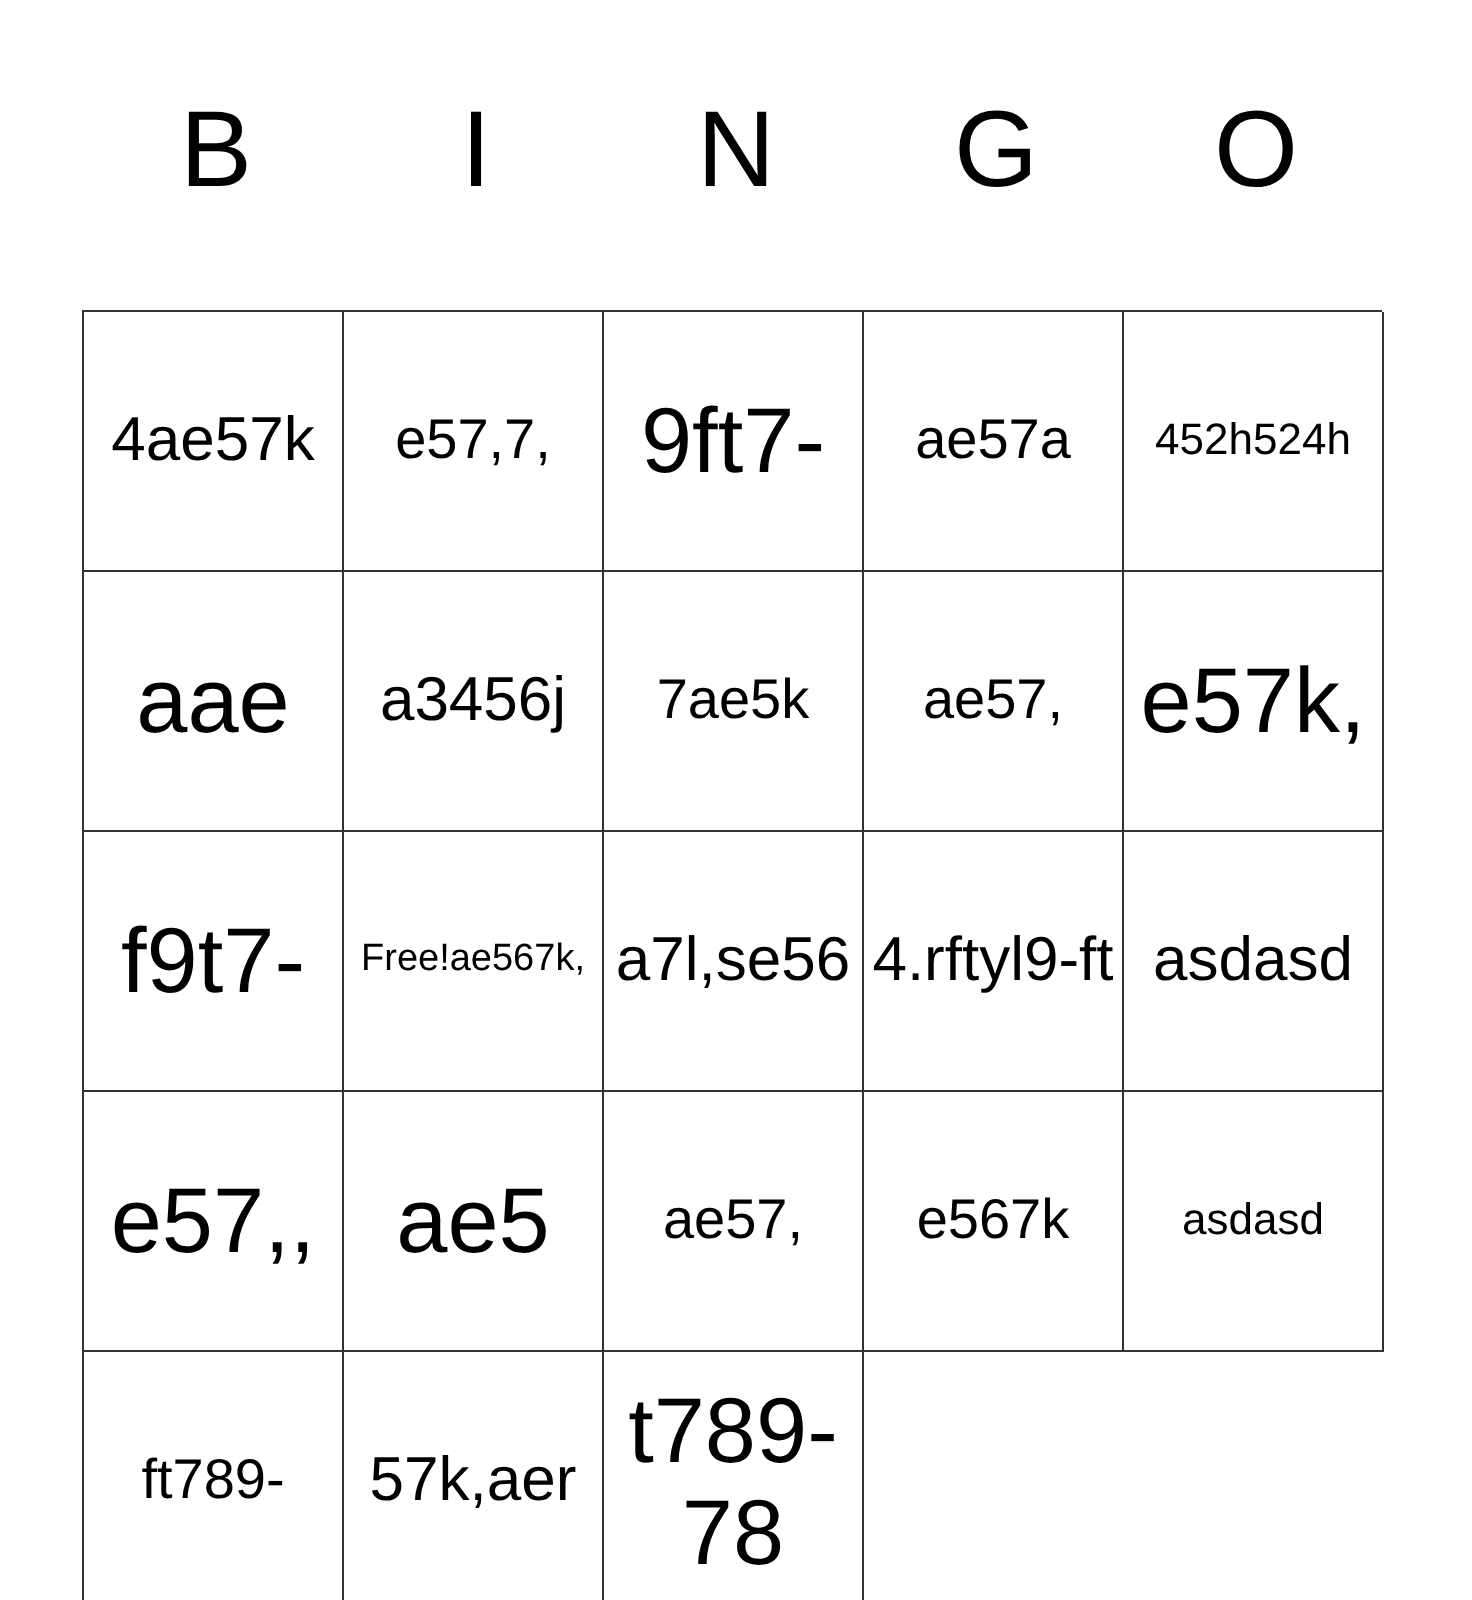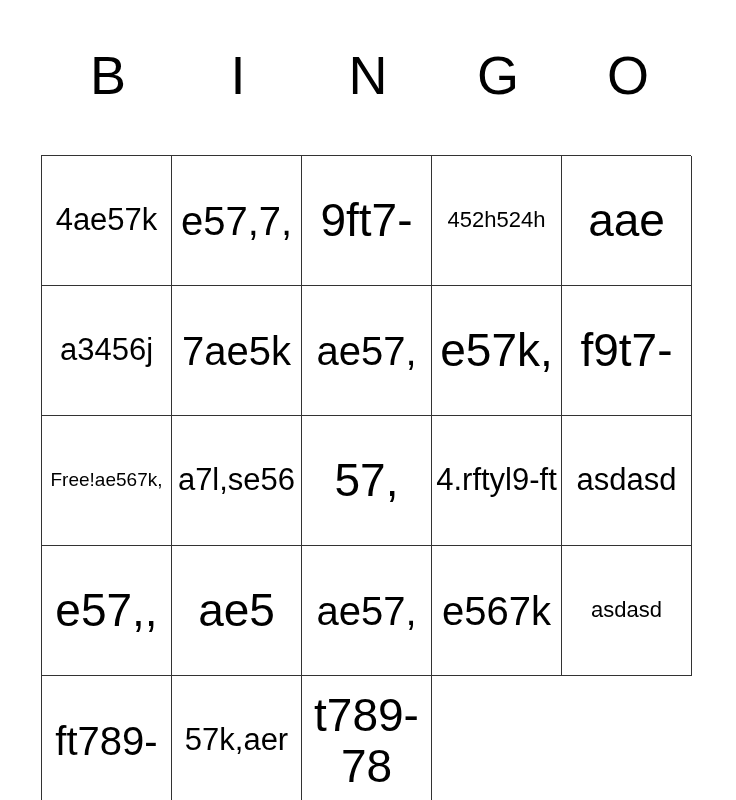--- a/index.html
+++ b/index.html
@@ -12,51 +12,51 @@
   .grid { position: absolute; left: 41px; top: 107px; width: 650px; height: 650px;
           display: grid; grid-template-columns: repeat(5, 130px);
           grid-template-rows: repeat(5, 130px);
           box-sizing: border-box; border-top: 1px solid #333; border-left: 1px solid #333; margin-top: 48px; }
   .cell { box-sizing: border-box; border-right: 1px solid #333; border-bottom: 1px solid #333;
           display: flex; align-items: center; justify-content: center; text-align: center;
           line-height: 1.1; padding: 2px; overflow: hidden; word-break: break-word; }
   .s-xs { font-size: 19px; }
   .s-sm { font-size: 22px; }
   .s-md { font-size: 31px; }
-  .s-lg { font-size: 40px; }
+  .s-lg { font-size: 28px; }
   .s-xl { font-size: 46px; }
 </style>
 </head>
 <body>
 
 <div class="header">
   <div class="letter">B</div>
   <div class="letter">I</div>
   <div class="letter">N</div>
   <div class="letter">G</div>
   <div class="letter">O</div>
 </div>
 
 <div class="grid">
 
   <div class="cell s-md">4ae57k</div>
   <div class="cell s-lg">e57,7,</div>
   <div class="cell s-xl">9ft7-</div>
+  <div class="cell s-lg">ae57a</div>
 
   <div class="cell s-sm">452h524h</div>
   <div class="cell s-xl">aae</div>
   <div class="cell s-md">a3456j</div>
   <div class="cell s-lg">7ae5k</div>
   <div class="cell s-lg">ae57,</div>
 
   <div class="cell s-xl">e57k,</div>
   <div class="cell s-xl">f9t7-</div>
   <div class="cell s-xs">Free!ae567k,</div>
   <div class="cell s-md">a7l,se56</div>
-  <div class="cell s-xl">57,</div>
 
   <div class="cell s-md">4.rftyl9-ft</div>
   <div class="cell s-md">asdasd</div>
   <div class="cell s-xl">e57,,</div>
   <div class="cell s-xl">ae5</div>
   <div class="cell s-lg">ae57,</div>
 
   <div class="cell s-lg">e567k</div>
   <div class="cell s-sm">asdasd</div>
   <div class="cell s-lg">ft789-</div>

